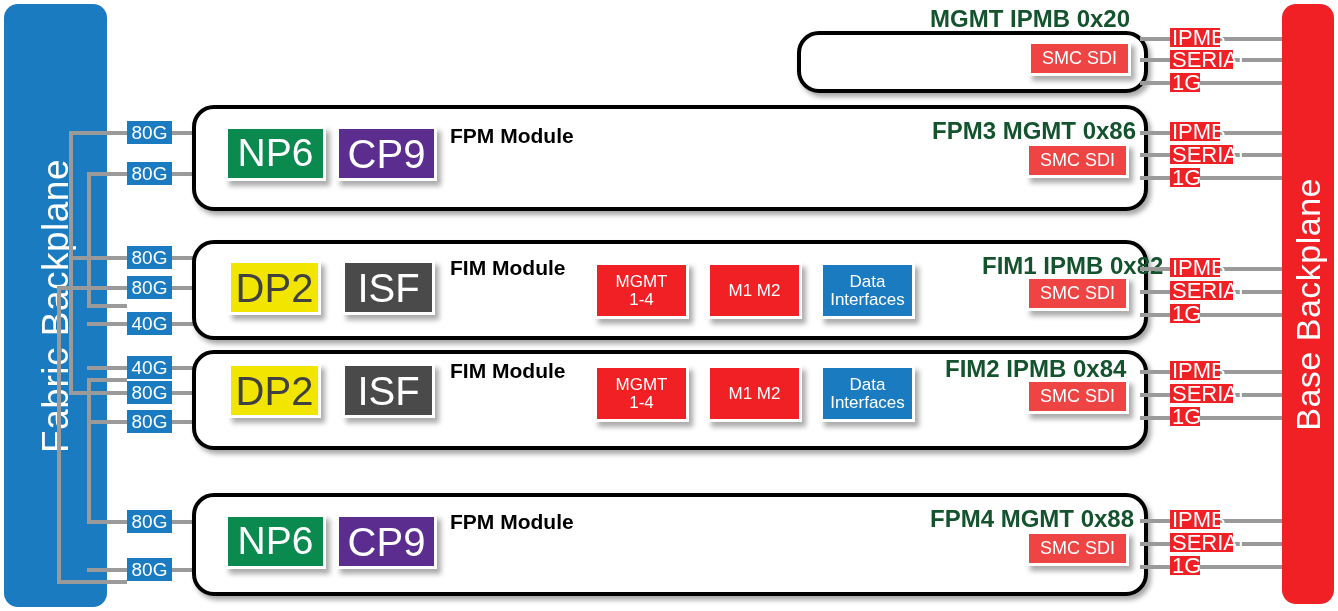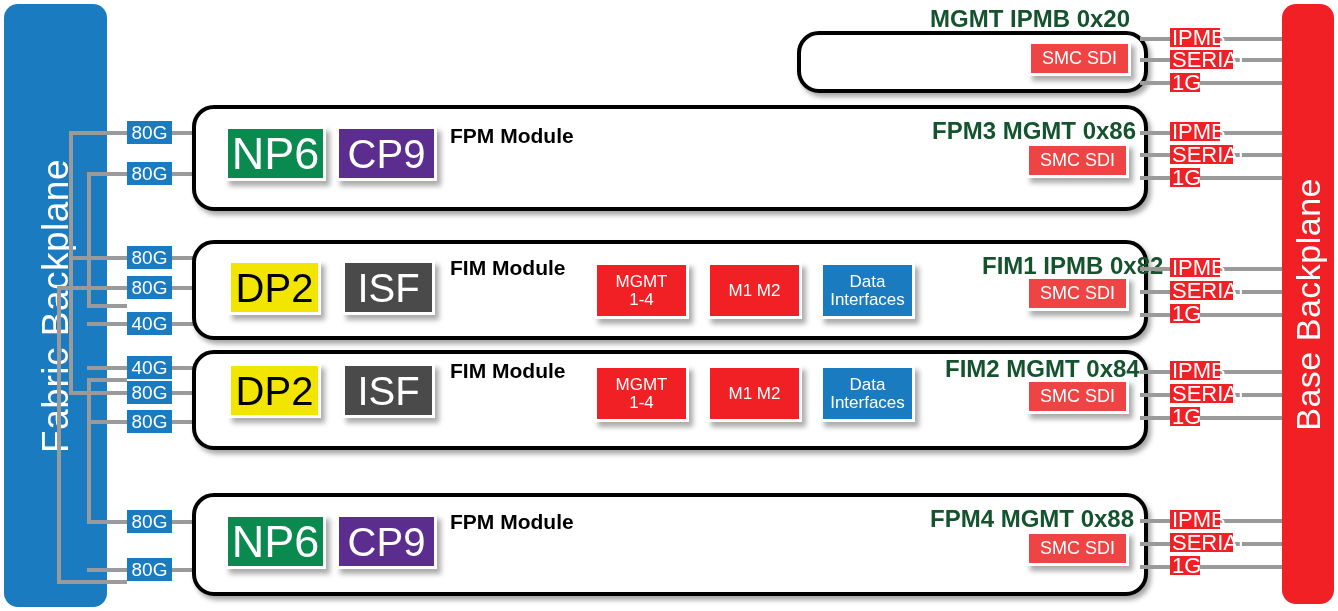--- a/index.html
+++ b/index.html
@@ -40,23 +40,23 @@
   }
   .module-id.outside{font-size:24px;}
 
   
   .chip{
     position:absolute;display:flex;align-items:center;justify-content:center;
     color:#ffffff;box-shadow:4px 5px 5px rgba(0,0,0,0.33);
     border:3px solid #ffffff;box-sizing:border-box;line-height:1.05;
     text-align:center;
   }
-  .chip.np6{background:#0A8A4F;font-size:45px;}
+  .chip.np6{background:#0A8A4F;font-size:39px;}
   .chip.cp9{background:#5B2D8E;font-size:40px;}
-  .chip.dp2{background:#F2E500;color:#000000;font-size:40px;}
+  .chip.dp2{background:#F2E500;color:#404040;font-size:40px;}
   .chip.isf{background:#4A4A4A;font-size:40px;}
   .chip.red{background:#F02025;font-size:17px;}
   .chip.blue{background:#1A7BC0;font-size:17px;}
   .chip.smc{background:#ef4444;font-size:18px;}
 
   
   .speed{
     position:absolute;background:#1A7BC0;color:#ffffff;
     font-size:19px;display:flex;align-items:center;justify-content:center;
     border:1px solid #1A7BC0;box-sizing:border-box;
@@ -211,21 +211,21 @@
   </div>
   <div class="wire h" style="left:1140px;top:267px;width:142px;"></div>
   <div class="wire h" style="left:1140px;top:290px;width:142px;"></div>
   <div class="wire h" style="left:1140px;top:313px;width:142px;"></div>
   <div class="port" style="left:1170px;top:258px;width:50px;height:19px;">IPMB</div>
   <div class="port" style="left:1170px;top:281px;width:63px;height:19px;">SERIAL</div>
   <div class="port" style="left:1170px;top:304px;width:30px;height:19px;">1G</div>
 
   <div class="module" style="left:192px;top:350px;width:948px;height:92px;"></div>
   <div class="module-title" style="left:450px;top:359px;">FIM Module</div>
-  <div class="module-id" style="left:945px;top:355px;">FIM2 MGMT 0x84</div>
+  <div class="module-id" style="left:945px;top:355px;">FIM2 IPMB 0x84</div>
   <div class="chip dp2" style="left:228px;top:363px;width:93px;height:55px;">
     <span>DP2</span>
   </div>
   <div class="chip isf" style="left:342px;top:363px;width:93px;height:55px;">
     <span>ISF</span>
   </div>
   <div class="chip red" style="left:594px;top:365px;width:95px;height:57px;">
     <span>
       <span>MGMT</span><br>
       <span>1-4</span>

